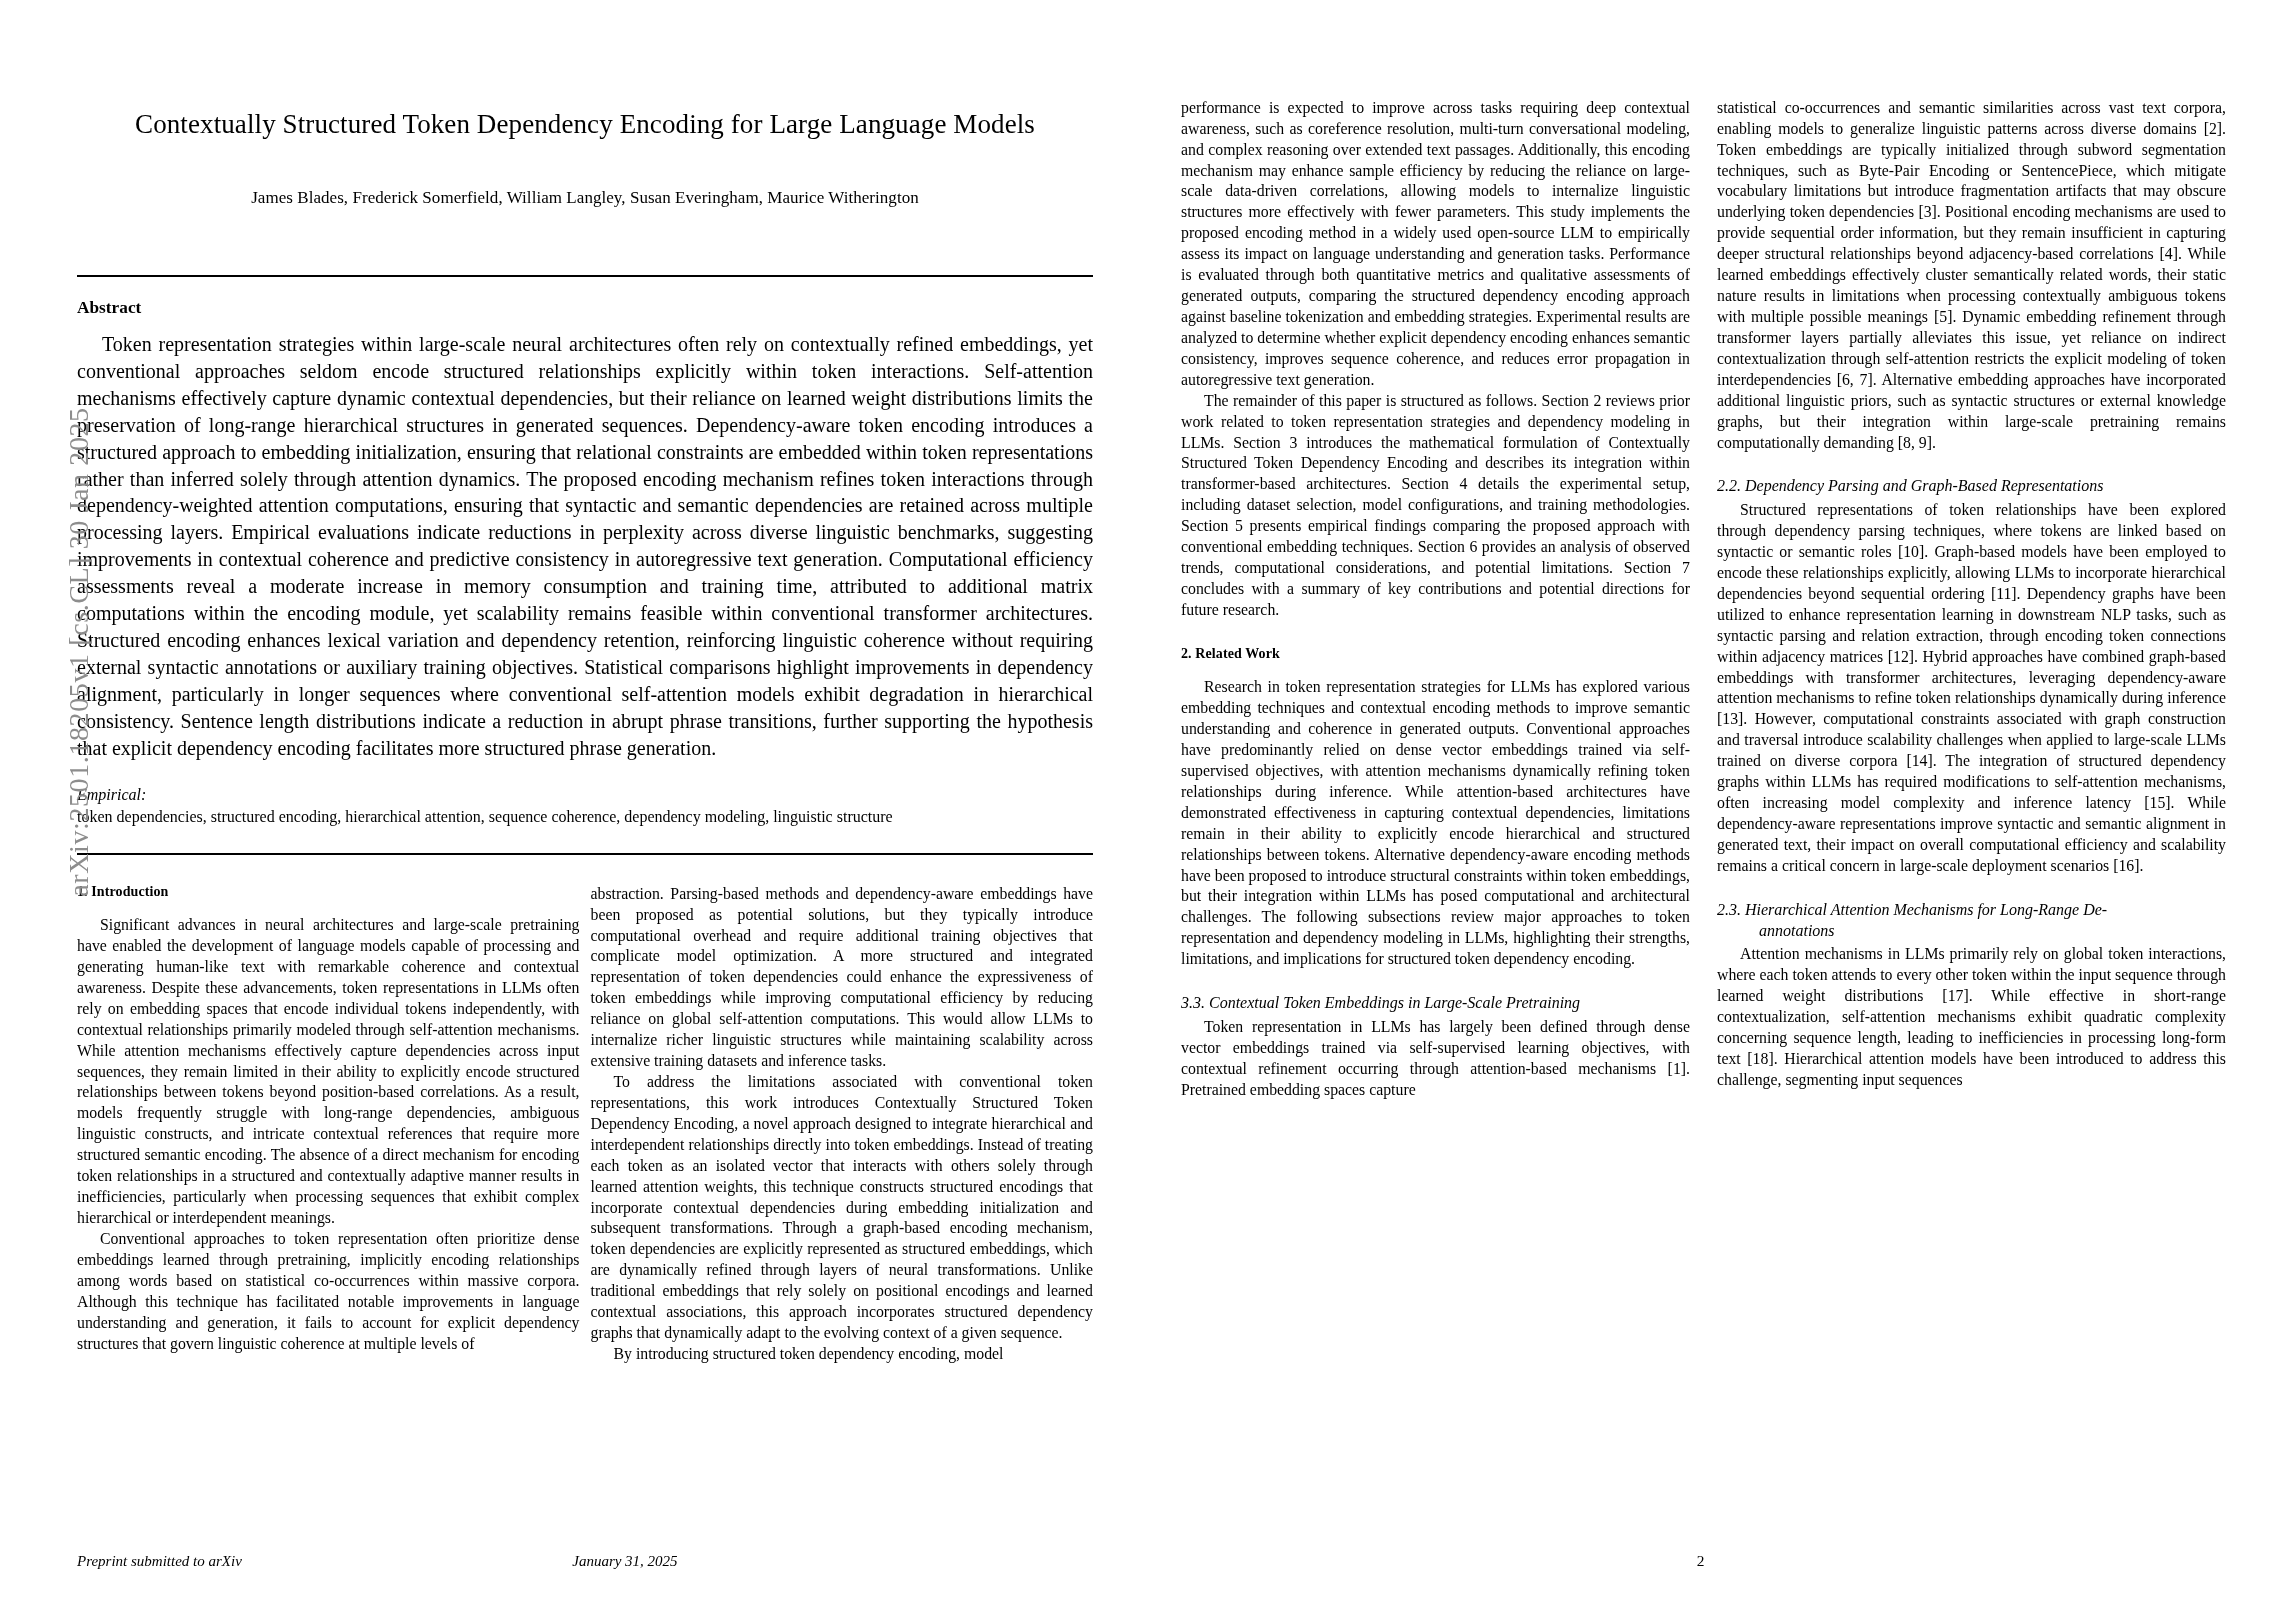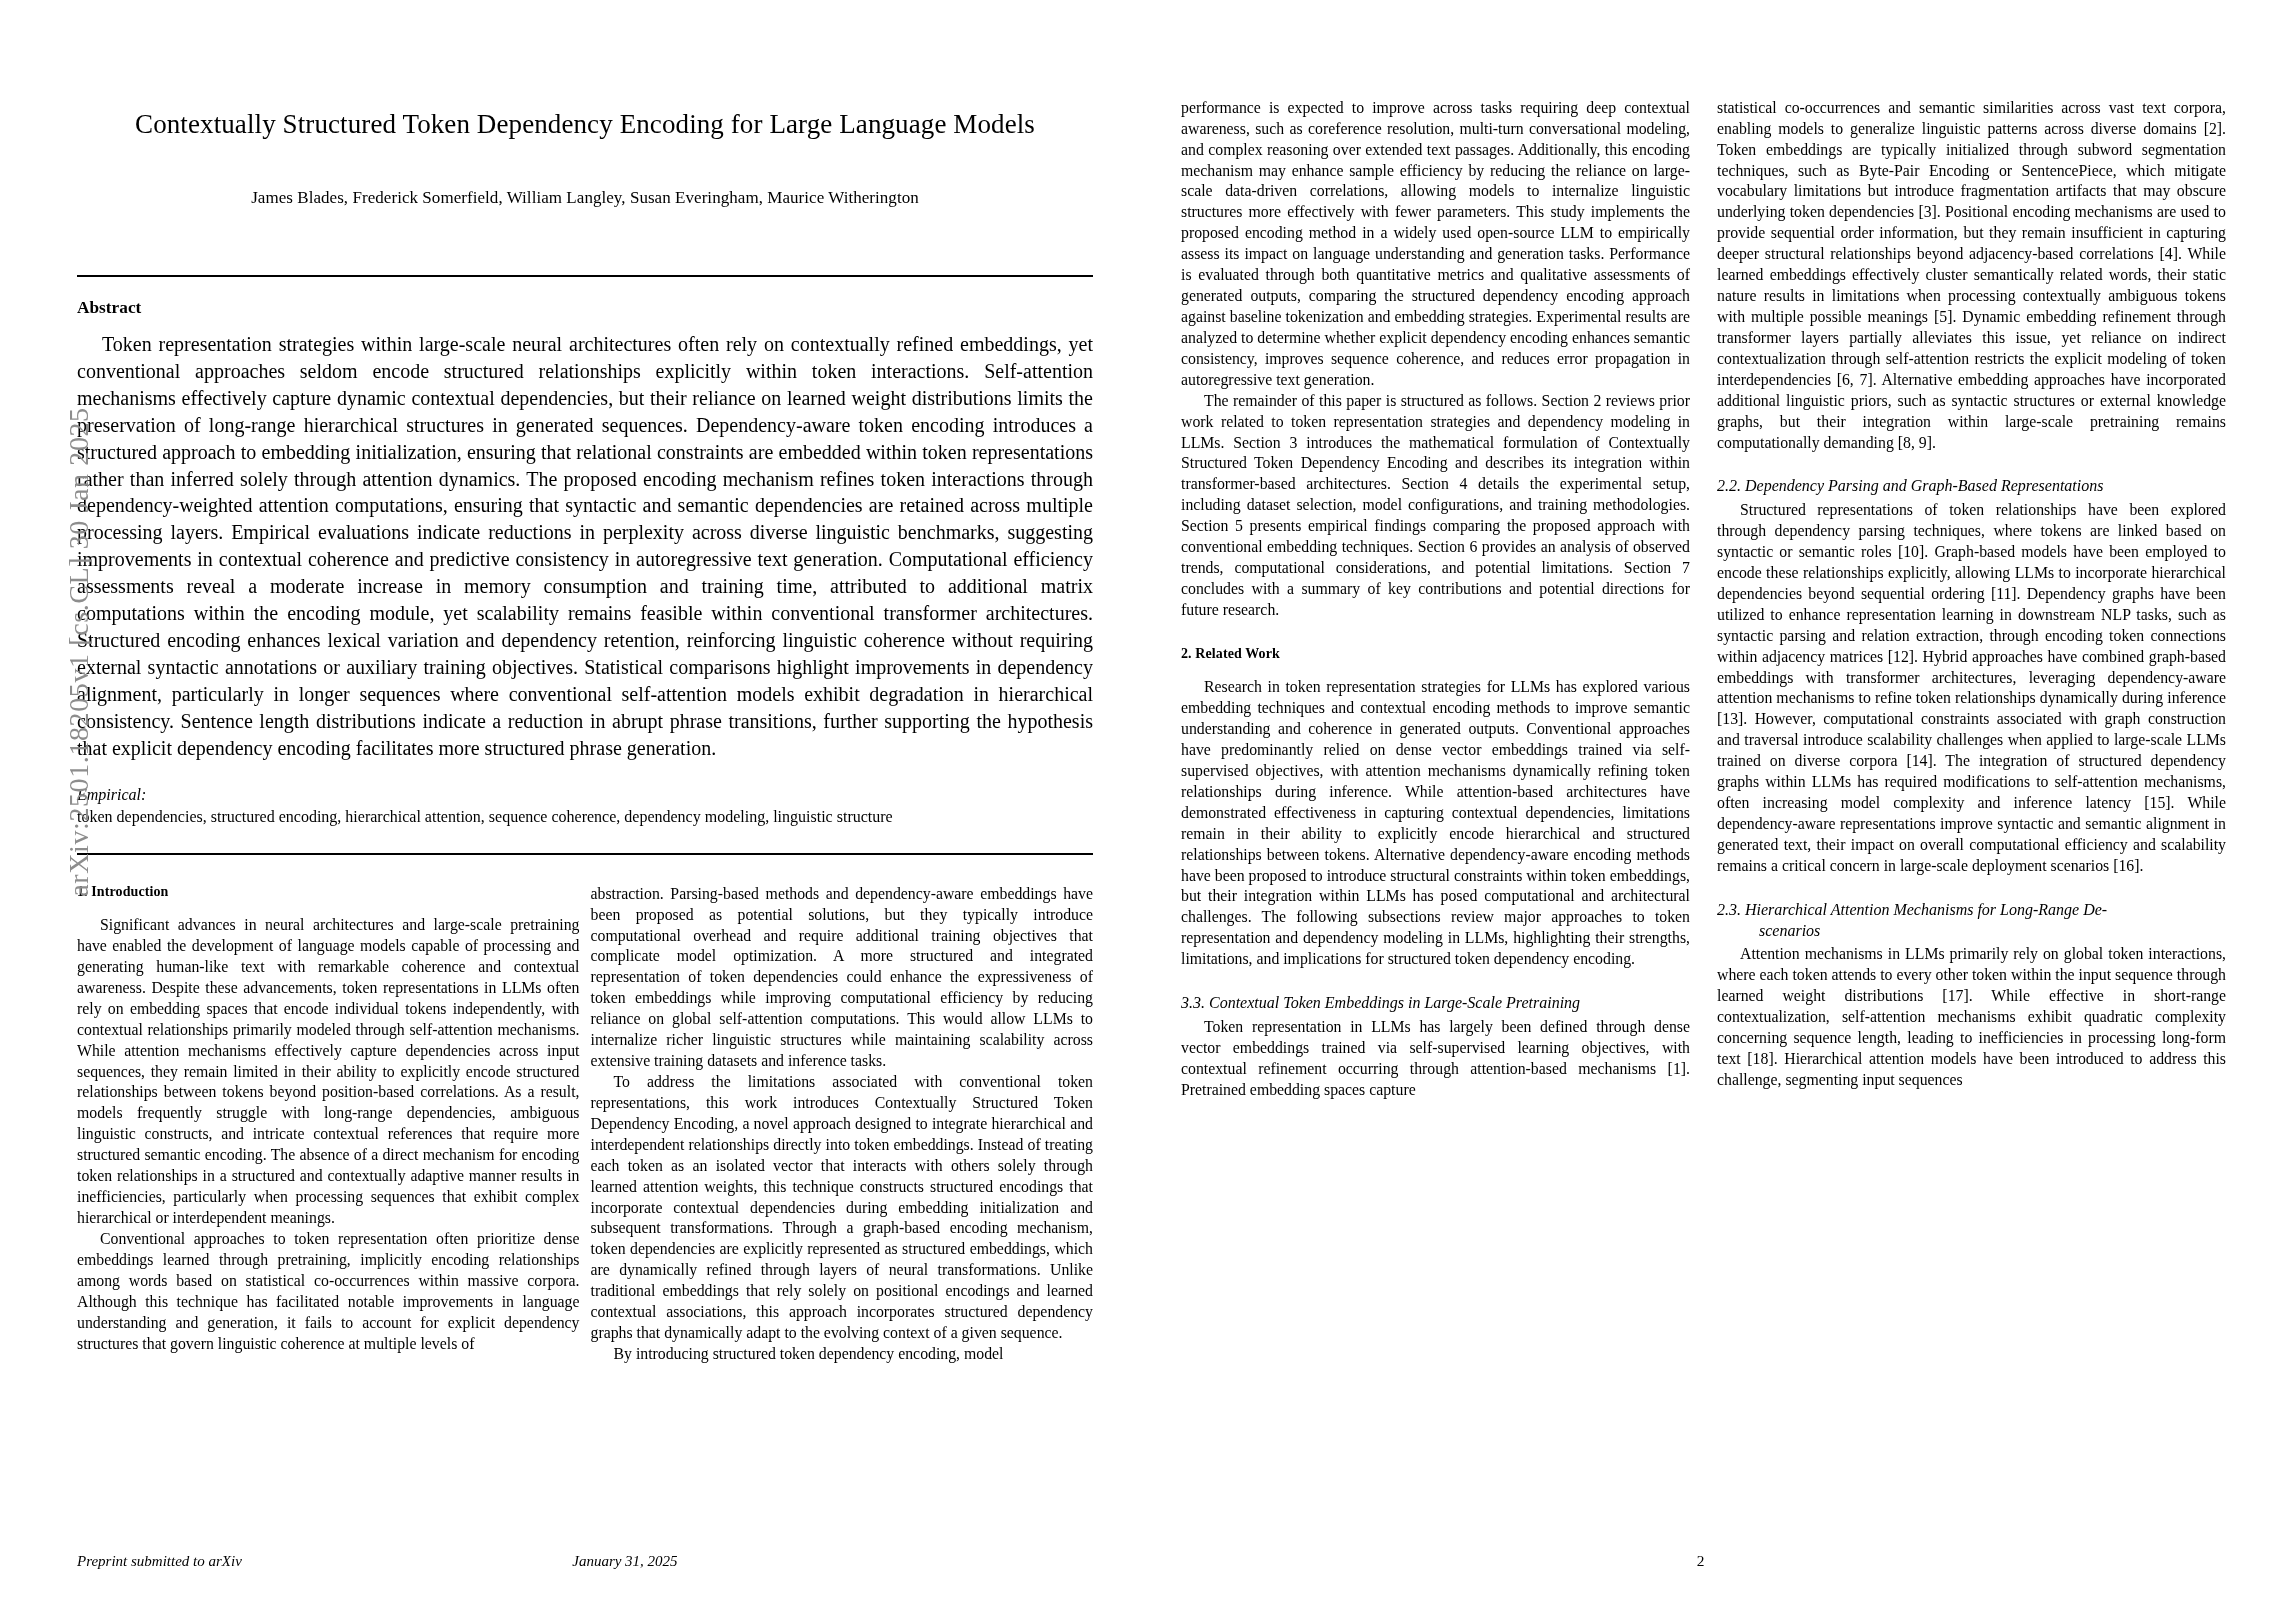--- a/index.html
+++ b/index.html
@@ -241,21 +241,21 @@
 
         <h3 class="subsec">
           <span class="num">2.2.</span>
           <span>Dependency Parsing and Graph-Based Representations</span>
         </h3>
         <p class="body">Structured representations of token relationships have been explored through dependency parsing techniques, where tokens are linked based on syntactic or semantic roles [10]. Graph-based models have been employed to encode these relationships explicitly, allowing LLMs to incorporate hierarchical dependencies beyond sequential ordering [11]. Dependency graphs have been utilized to enhance representation learning in downstream NLP tasks, such as syntactic parsing and relation extraction, through encoding token connections within adjacency matrices [12]. Hybrid approaches have combined graph-based embeddings with transformer architectures, leveraging dependency-aware attention mechanisms to refine token relationships dynamically during inference [13]. However, computational constraints associated with graph construction and traversal introduce scalability challenges when applied to large-scale LLMs trained on diverse corpora [14]. The integration of structured dependency graphs within LLMs has required modifications to self-attention mechanisms, often increasing model complexity and inference latency [15]. While dependency-aware representations improve syntactic and semantic alignment in generated text, their impact on overall computational efficiency and scalability remains a critical concern in large-scale deployment scenarios [16].</p>
 
         <h3 class="subsec">
           <span class="num">2.3.</span>
           <span>Hierarchical Attention Mechanisms for Long-Range De-</span>
-          <span class="cont">scenarios</span>
+          <span class="cont">annotations</span>
         </h3>
         <p class="body">Attention mechanisms in LLMs primarily rely on global token interactions, where each token attends to every other token within the input sequence through learned weight distributions [17]. While effective in short-range contextualization, self-attention mechanisms exhibit quadratic complexity concerning sequence length, leading to inefficiencies in processing long-form text [18]. Hierarchical attention models have been introduced to address this challenge, segmenting input sequences</p>
       </div>
     </div>
 
     <div class="footer-two">
       <span class="pgnum">2</span>
     </div>
   </div>
 

